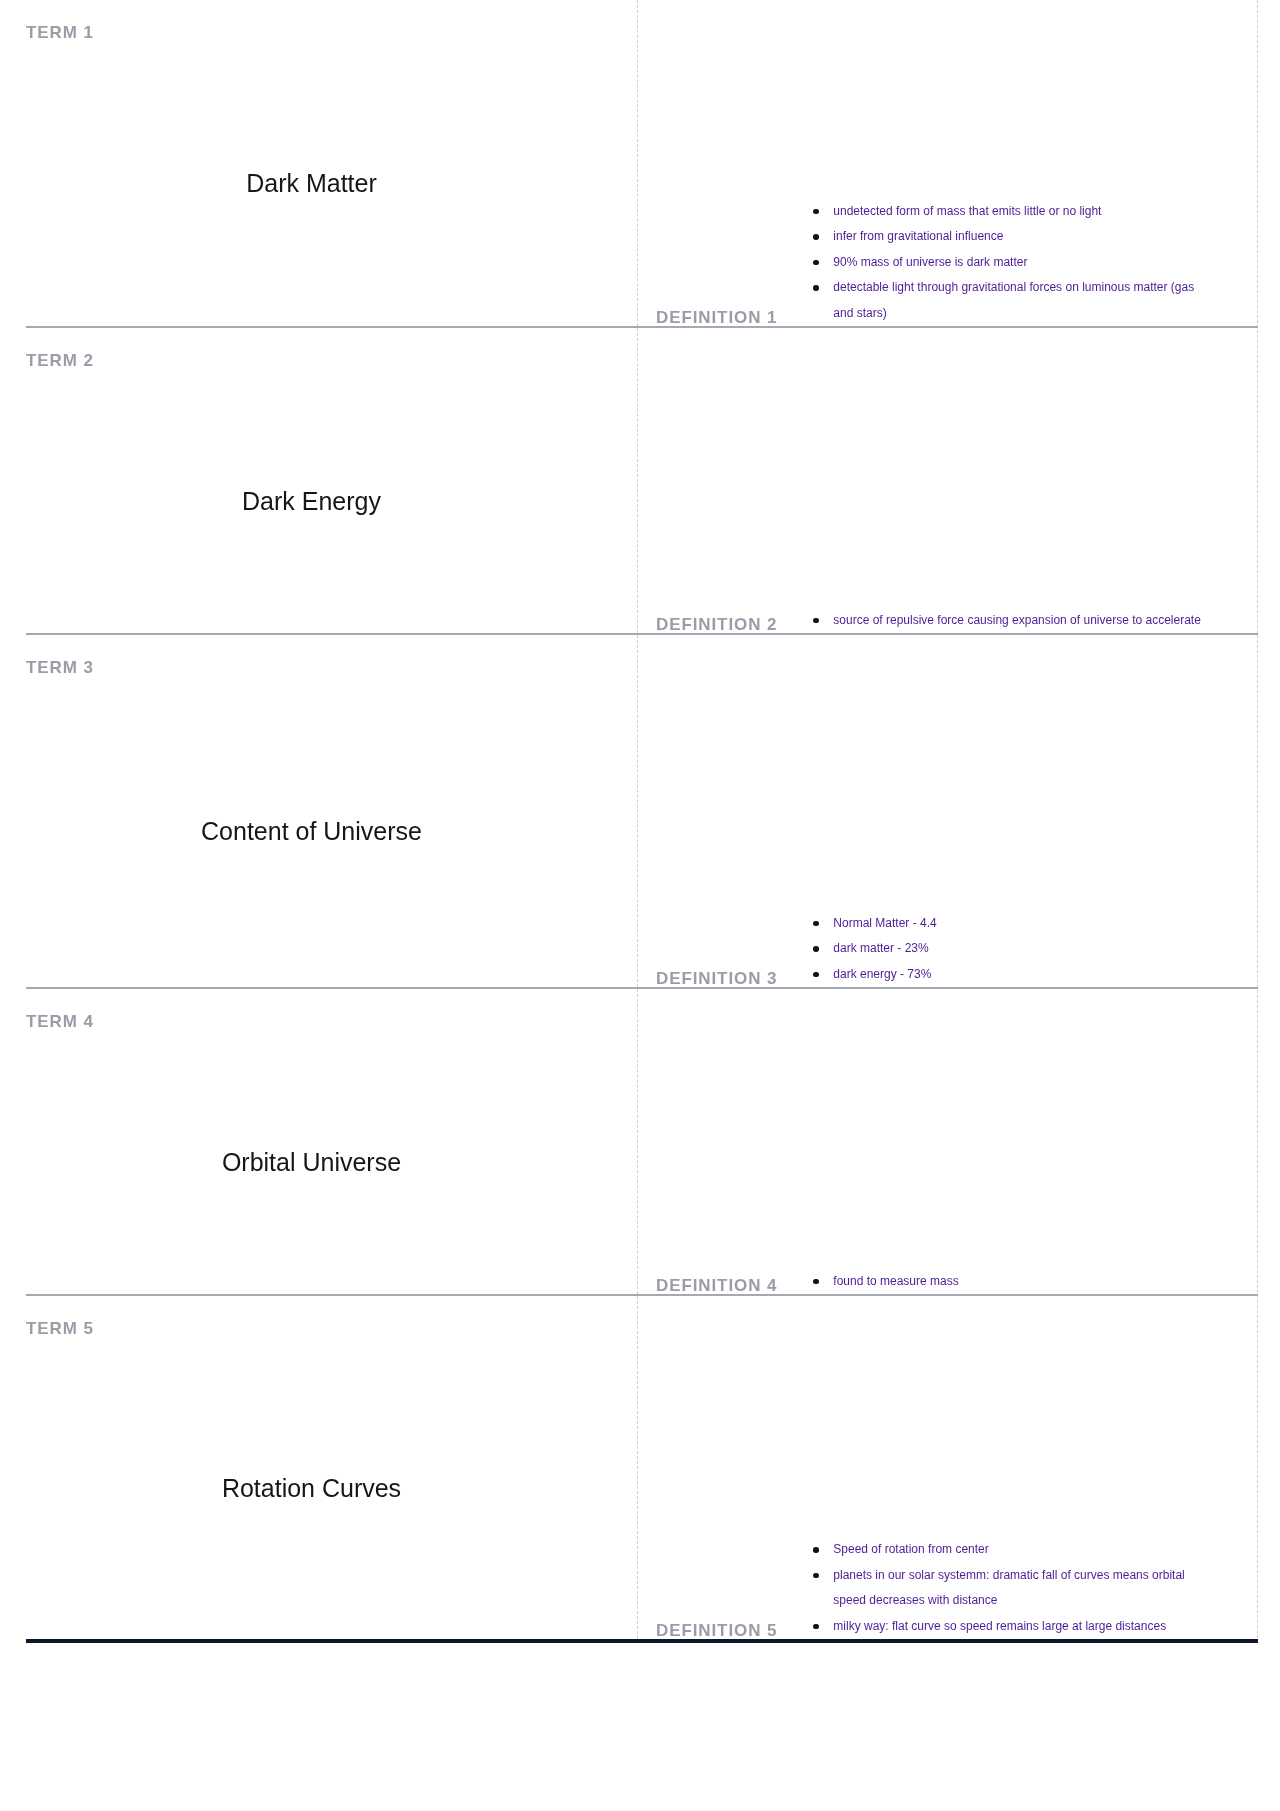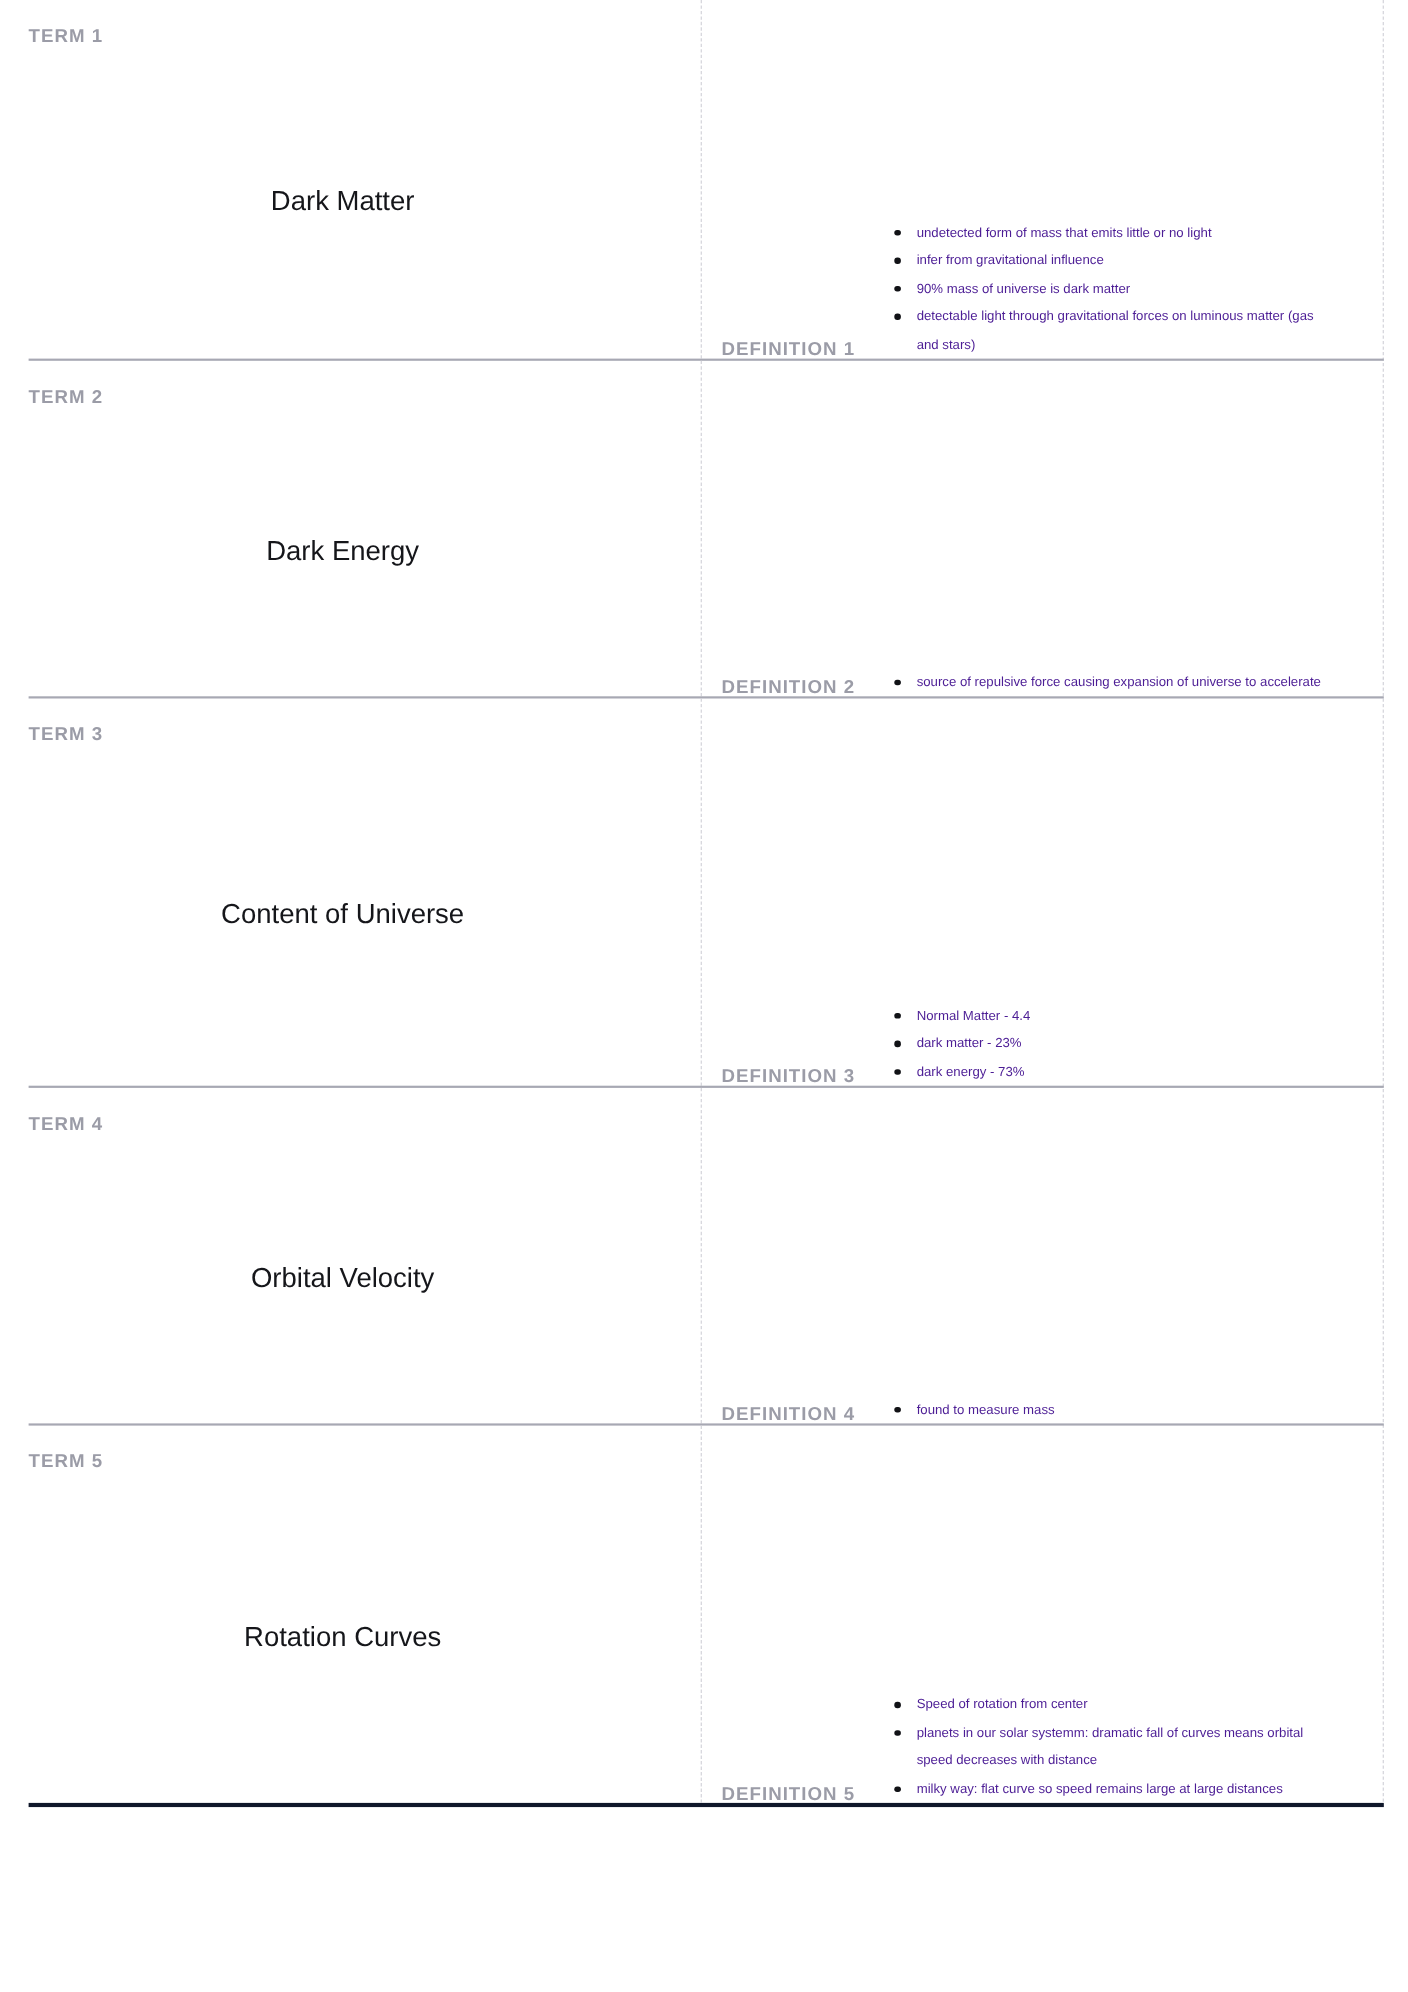--- a/index.html
+++ b/index.html
@@ -190,21 +190,21 @@
           <li>dark energy - 73%</li>
         </ul>
       </div>
     </div>
   </div>
 
   <div class="card h-4">
     <div class="col col-term">
       <div class="col-label">TERM 4</div>
       <div class="cell-body">
-        <div class="term-text">Orbital Velocity</div>
+        <div class="term-text">Orbital Universe</div>
       </div>
     </div>
     <div class="col col-def">
       <div class="col-label">DEFINITION 4</div>
       <div class="cell-body">
         <ul class="def-list">
           <li>found to measure mass</li>
         </ul>
       </div>
     </div>

